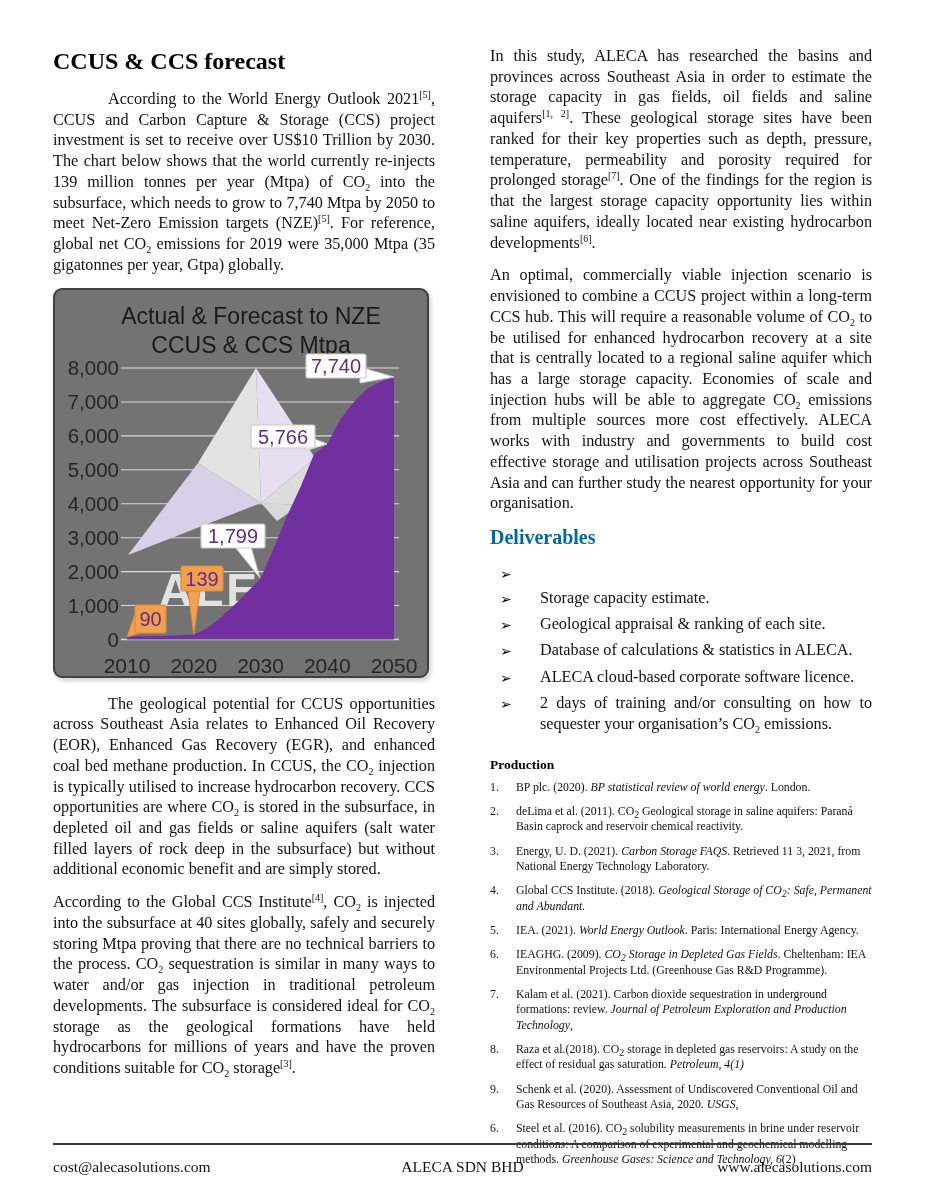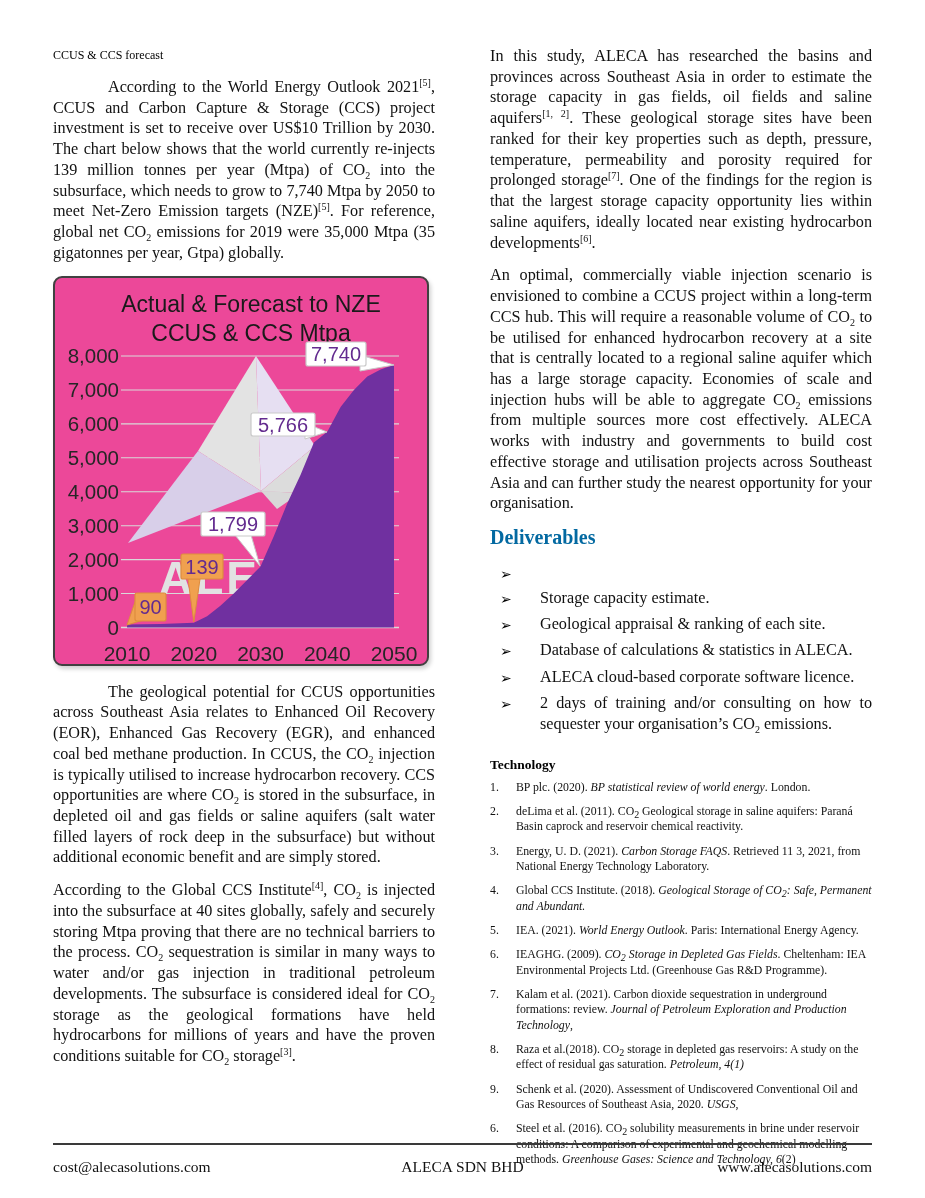--- a/index.html
+++ b/index.html
@@ -1,27 +1,27 @@
 <!DOCTYPE html>
 <html><head>
 <meta charset="utf-8">
 <style>
   html,body{margin:0;padding:0;background:#ffffff;}
   .sheet{position:relative;width:925px;height:1198px;background:#ffffff;overflow:hidden;
          font-family:"Liberation Serif",serif;color:#111;}
   .columns{position:absolute;left:53px;top:46px;width:819px;display:flex;gap:55px;}
   .col{width:382px;}
-  h1.sec{font-size:12px;font-weight:normal;margin:2px 0 14px;color:#000;}
+  h1.sec{font-size:24px;font-weight:bold;margin:2px 0 14px;color:#000;}
   h1.sec2{font-size:20px;font-weight:bold;margin:6px 0 14px;color:#0369a1;}
   p.body{font-size:16.2px;line-height:1.28;text-align:justify;margin:0 0 12px;}
   p.indent{text-indent:55px;}
   sup{font-size:10px;line-height:0;}
   sub{font-size:10px;line-height:0;}
   .chart{width:372px;height:386px;border:2px solid #414141;border-radius:9px;
-         margin:0 0 16px;background:#ec4899;box-shadow:2px 3px 4px rgba(0,0,0,0.18);overflow:hidden;}
+         margin:0 0 16px;background:#737373;box-shadow:2px 3px 4px rgba(0,0,0,0.18);overflow:hidden;}
   
   ul.dlist{list-style:none;margin:4px 0 0;padding:0;}
   ul.dlist li{display:flex;font-size:16.2px;line-height:1.3;margin-bottom:5px;}
   ul.dlist .bullet{flex:none;width:40px;padding-left:10px;font-size:14px;
                    font-family:"DejaVu Sans",sans-serif;color:#000;padding-top:2px;}
   ul.dlist .btext{flex:1;text-align:justify;}
   
   .refs{margin-top:22px;}
   .refs h3{font-size:13.5px;font-weight:bold;margin:0 0 7px;color:#000;}
   .ref{display:flex;font-size:11.8px;line-height:1.3;margin-bottom:9px;}
@@ -119,21 +119,21 @@
           <li>
             <span class="bullet">➢</span>
             <span class="btext">ALECA cloud-based corporate software licence.</span>
           </li>
           <li>
             <span class="bullet">➢</span>
             <span class="btext">2 days of training and/or consulting on how to sequester your organisation’s CO<sub>2</sub> emissions.</span>
           </li>
         </ul>
       <div class="refs">
-        <h3>Technology</h3>
+        <h3>Production</h3>
         <div id="reflist">
             <div class="ref">
               <span class="refnum">1.</span>
               <span class="reftext">BP plc. (2020). <em>BP statistical review of world energy</em>. London.</span>
             </div>
             <div class="ref">
               <span class="refnum">2.</span>
               <span class="reftext">deLima et al. (2011). CO<sub>2</sub> Geological storage in saline aquifers: Paraná Basin caprock and reservoir chemical reactivity.</span>
             </div>
             <div class="ref">

